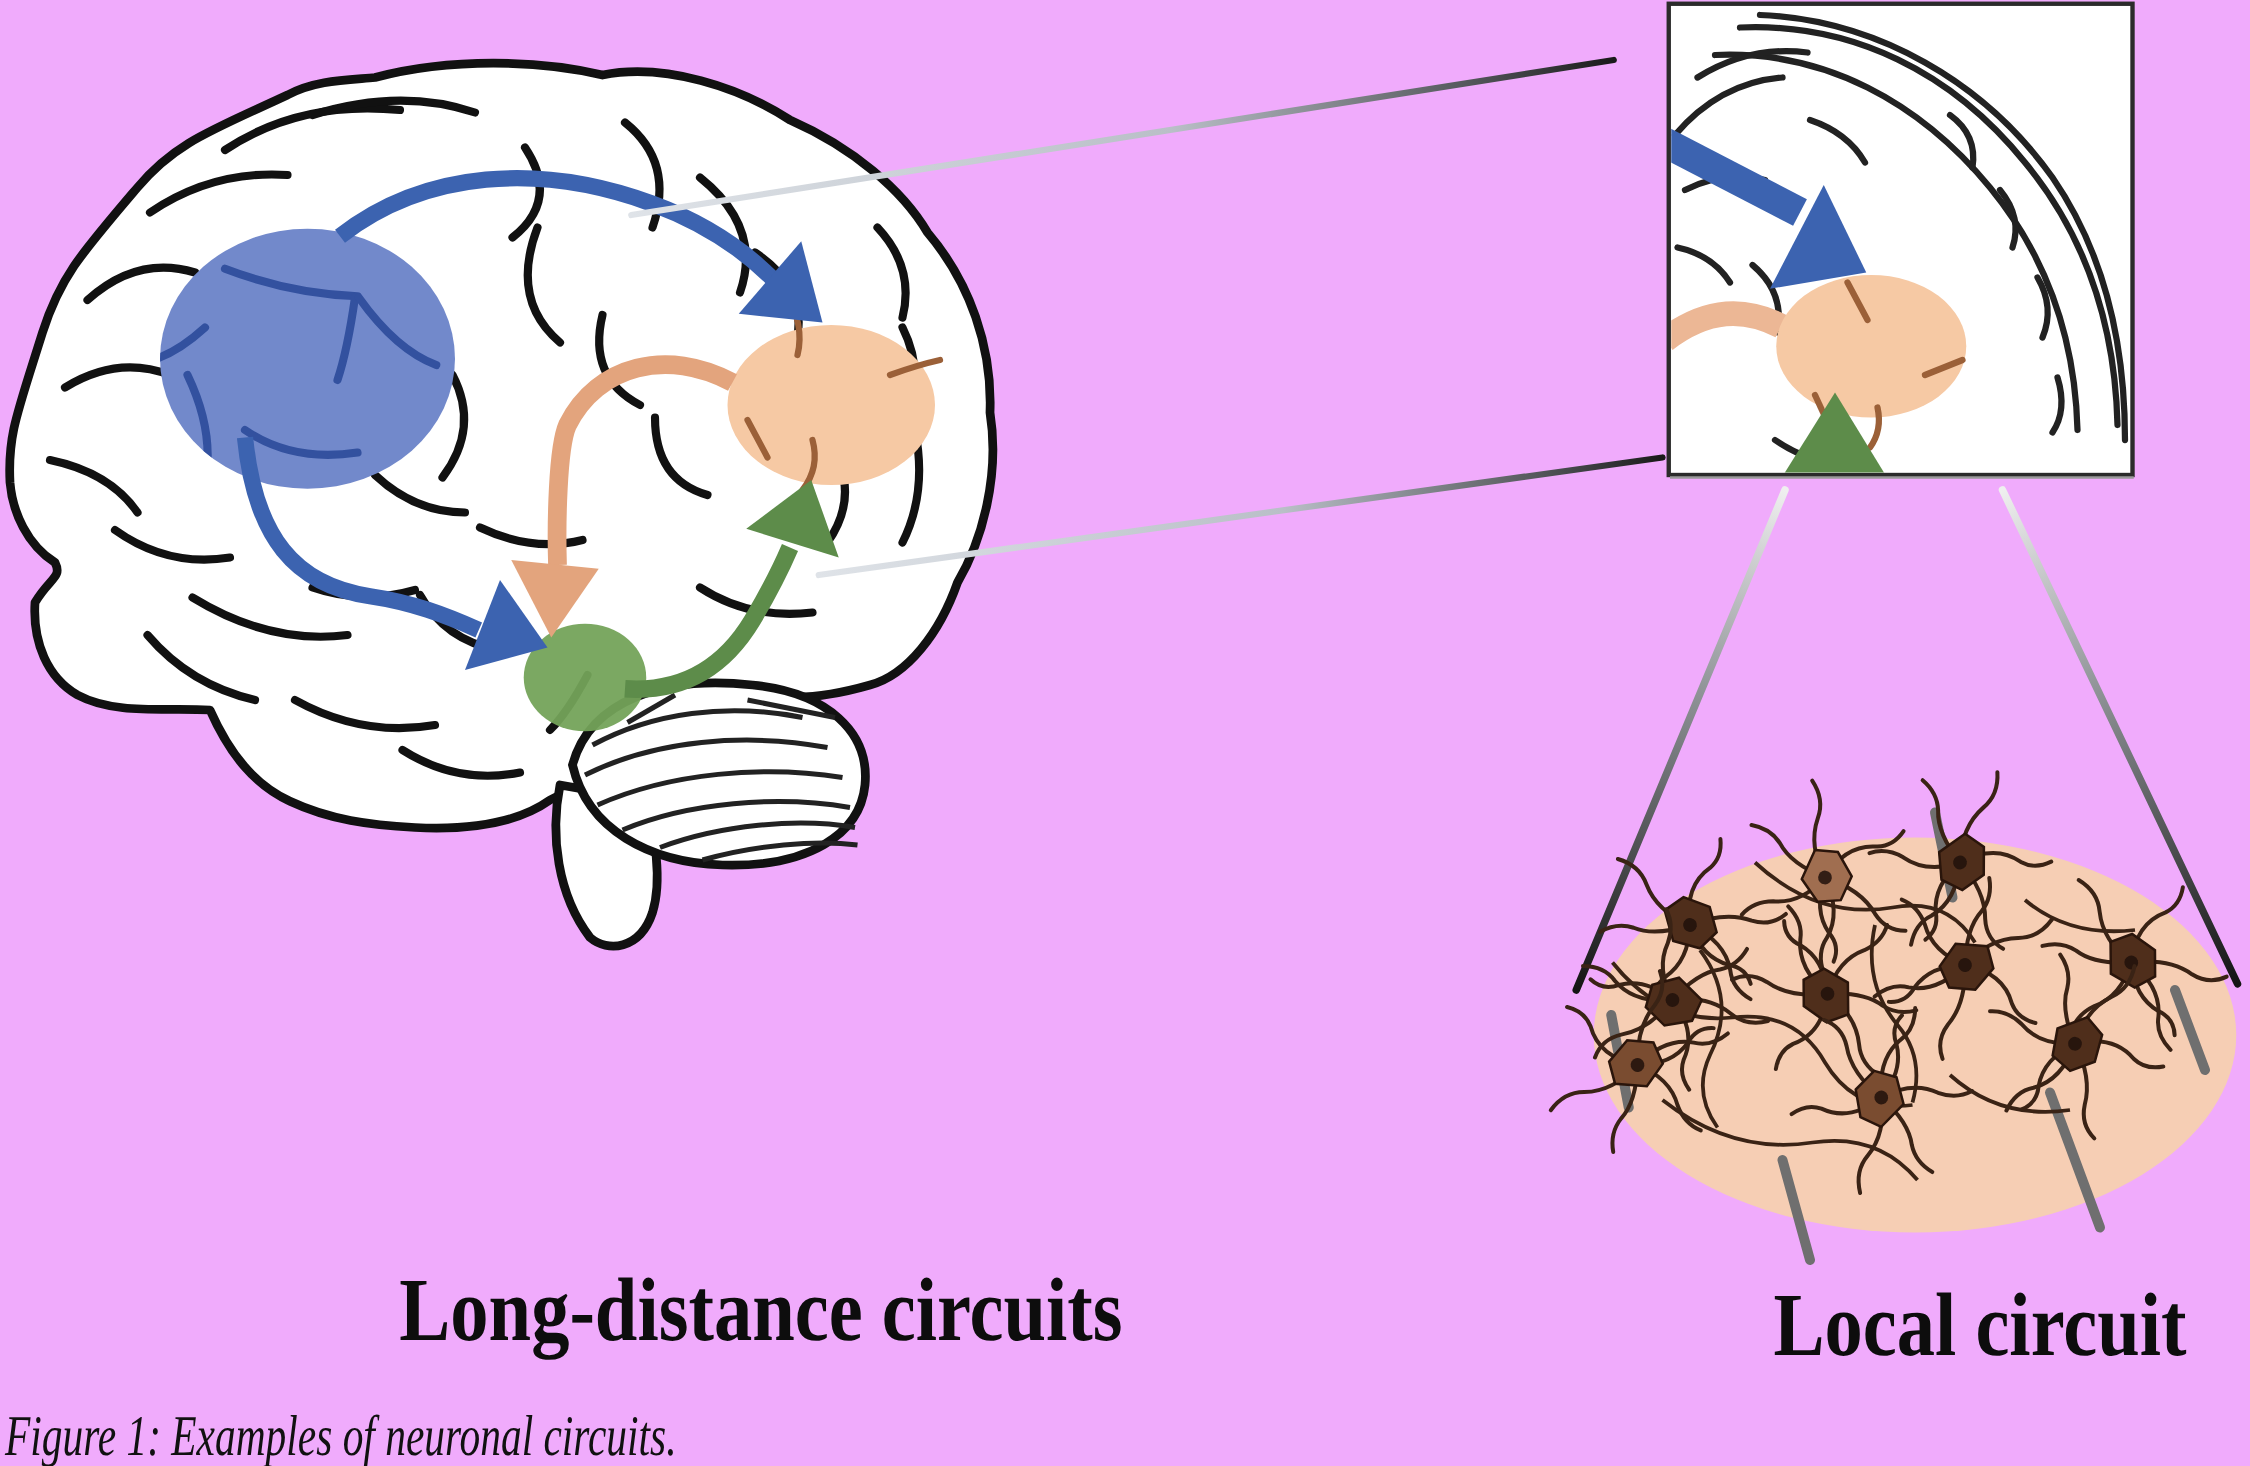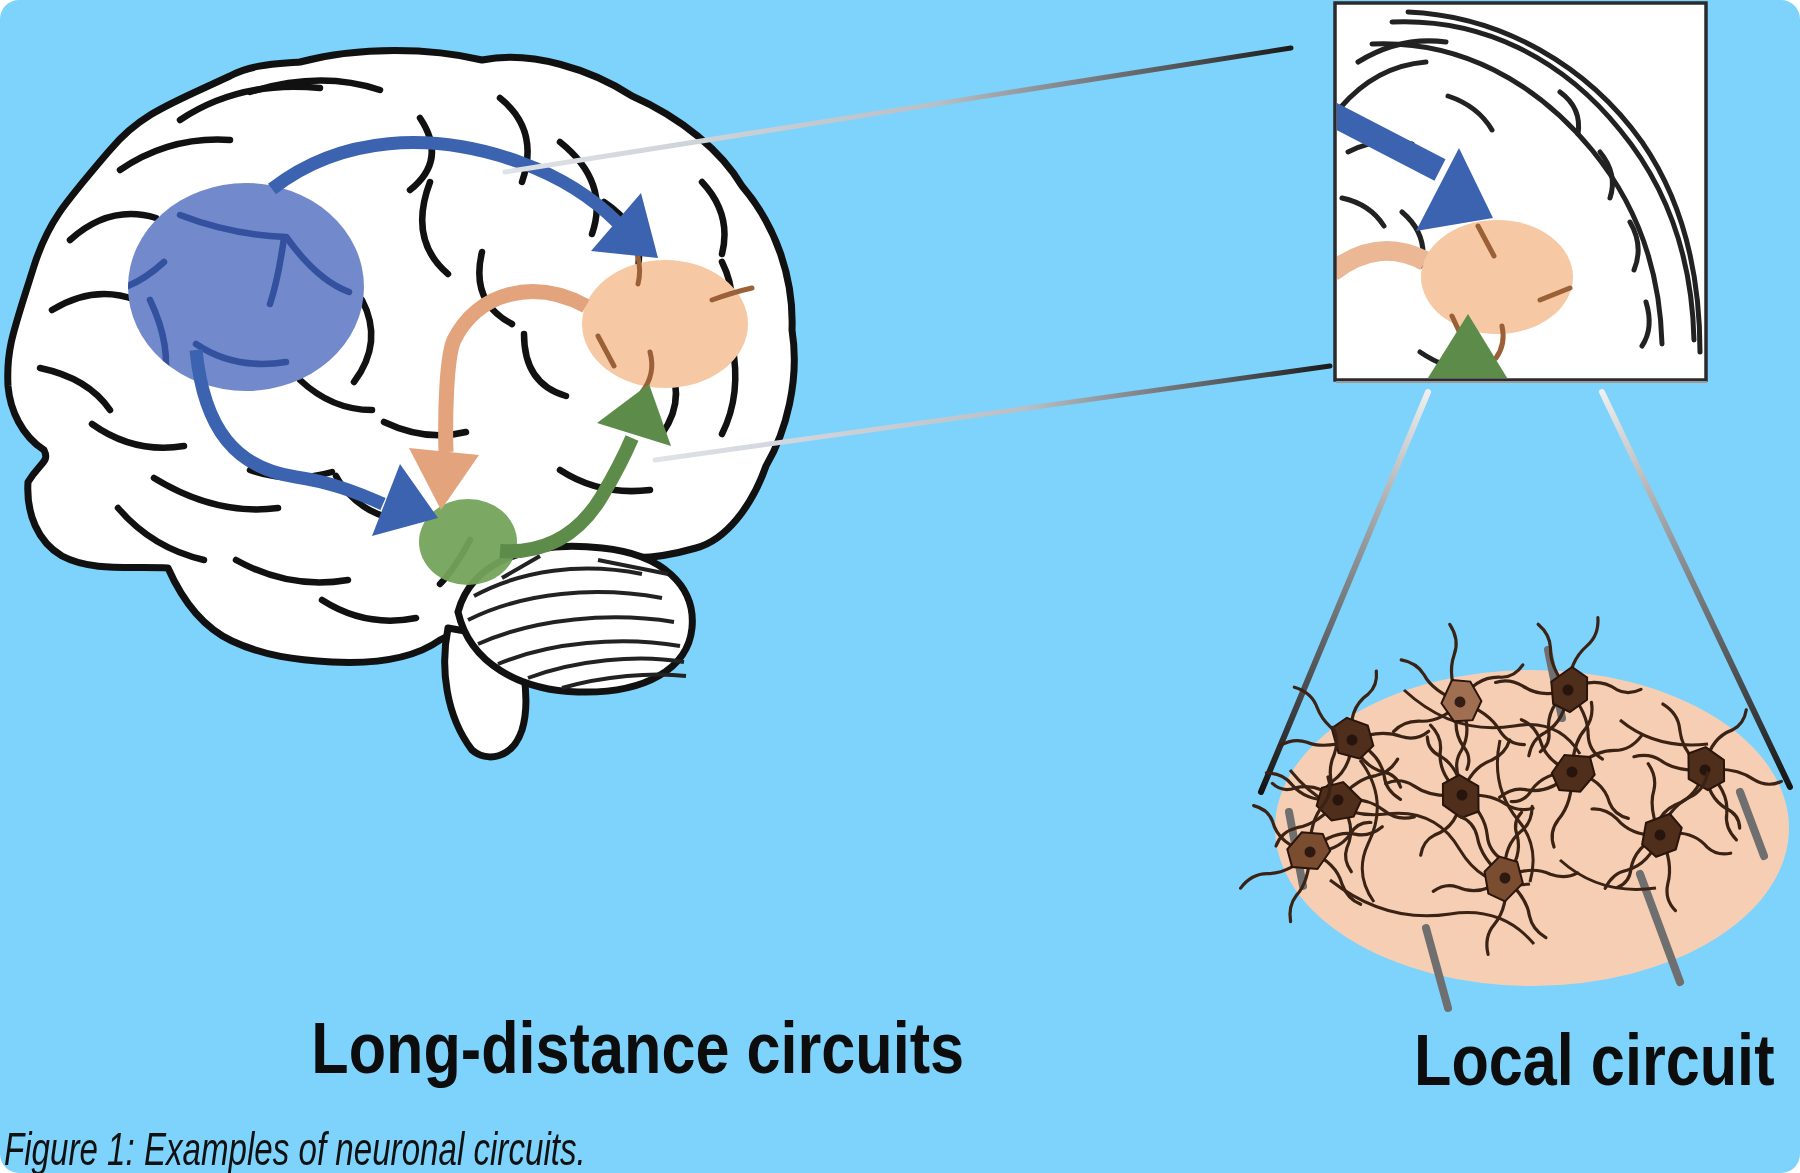--- a/index.html
+++ b/index.html
@@ -1,17 +1,17 @@
 <!DOCTYPE html>
 <html><head>
 <meta charset="utf-8">
 <style>
   html,body{margin:0;padding:0;background:#fff;}
-  #canvas{position:relative;width:1800px;height:1173px;background:#7dd3fc;overflow:hidden;
-          font-family:Liberation Sans, sans-serif;border-radius:19px;}
+  #canvas{position:relative;width:1800px;height:1173px;background:#f0abfc;overflow:hidden;
+          font-family:Liberation Serif, serif;}
   #art{position:absolute;left:0;top:0;}
   .biglabel{position:absolute;font-weight:bold;color:#0d0d0d;font-size:72px;line-height:1;
             white-space:nowrap;text-align:center;transform:scaleX(.85);}
   #label-long{left:225px;top:1012px;width:700px;transform-origin:575px 0;}
   #label-local{left:1384px;top:1024px;width:400px;transform-origin:200px 0;}
   #caption{position:absolute;left:4px;top:1124px;font-size:46px;line-height:1.1;color:#111;
            font-style:italic;white-space:nowrap;transform:scaleX(.72);transform-origin:left top;}
 </style>
 </head>
 <body>

